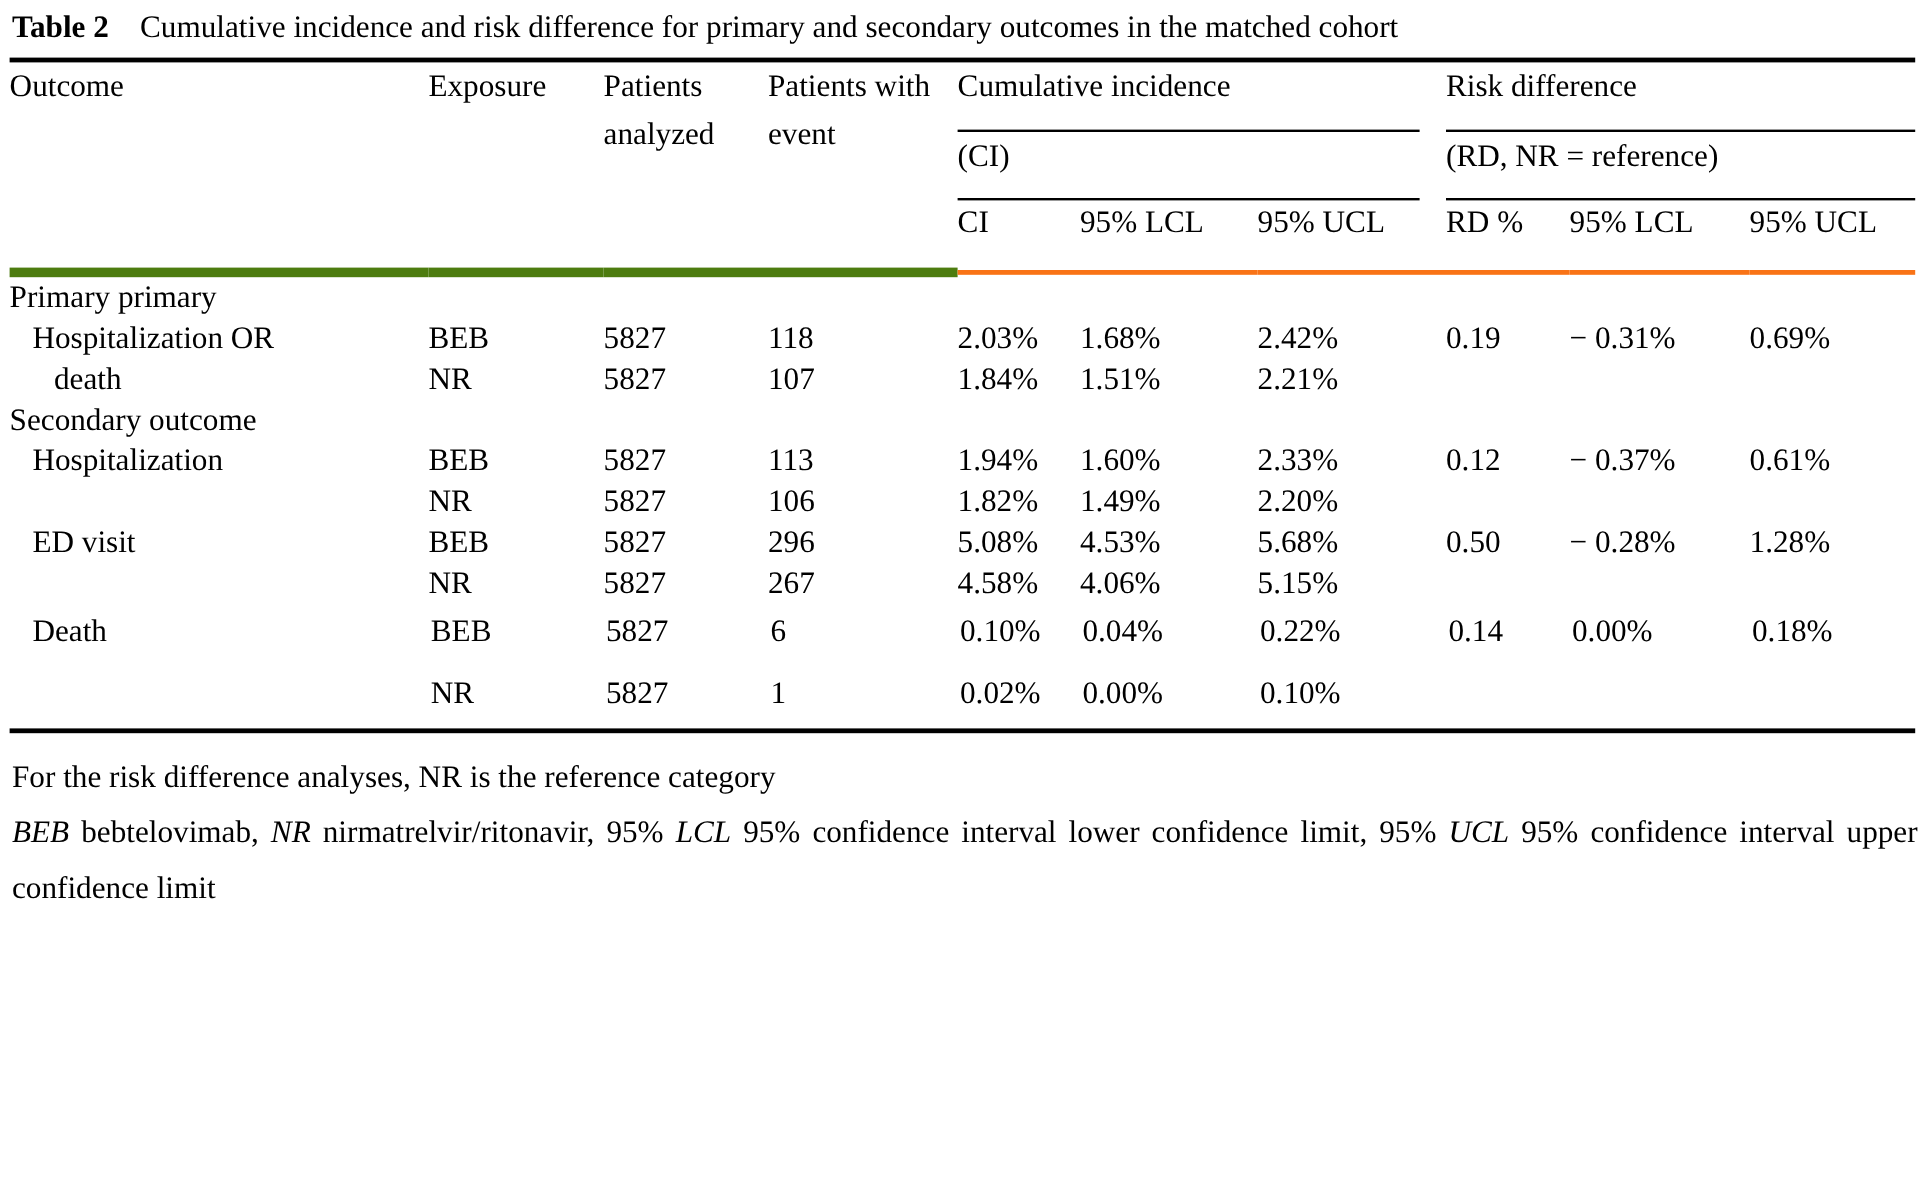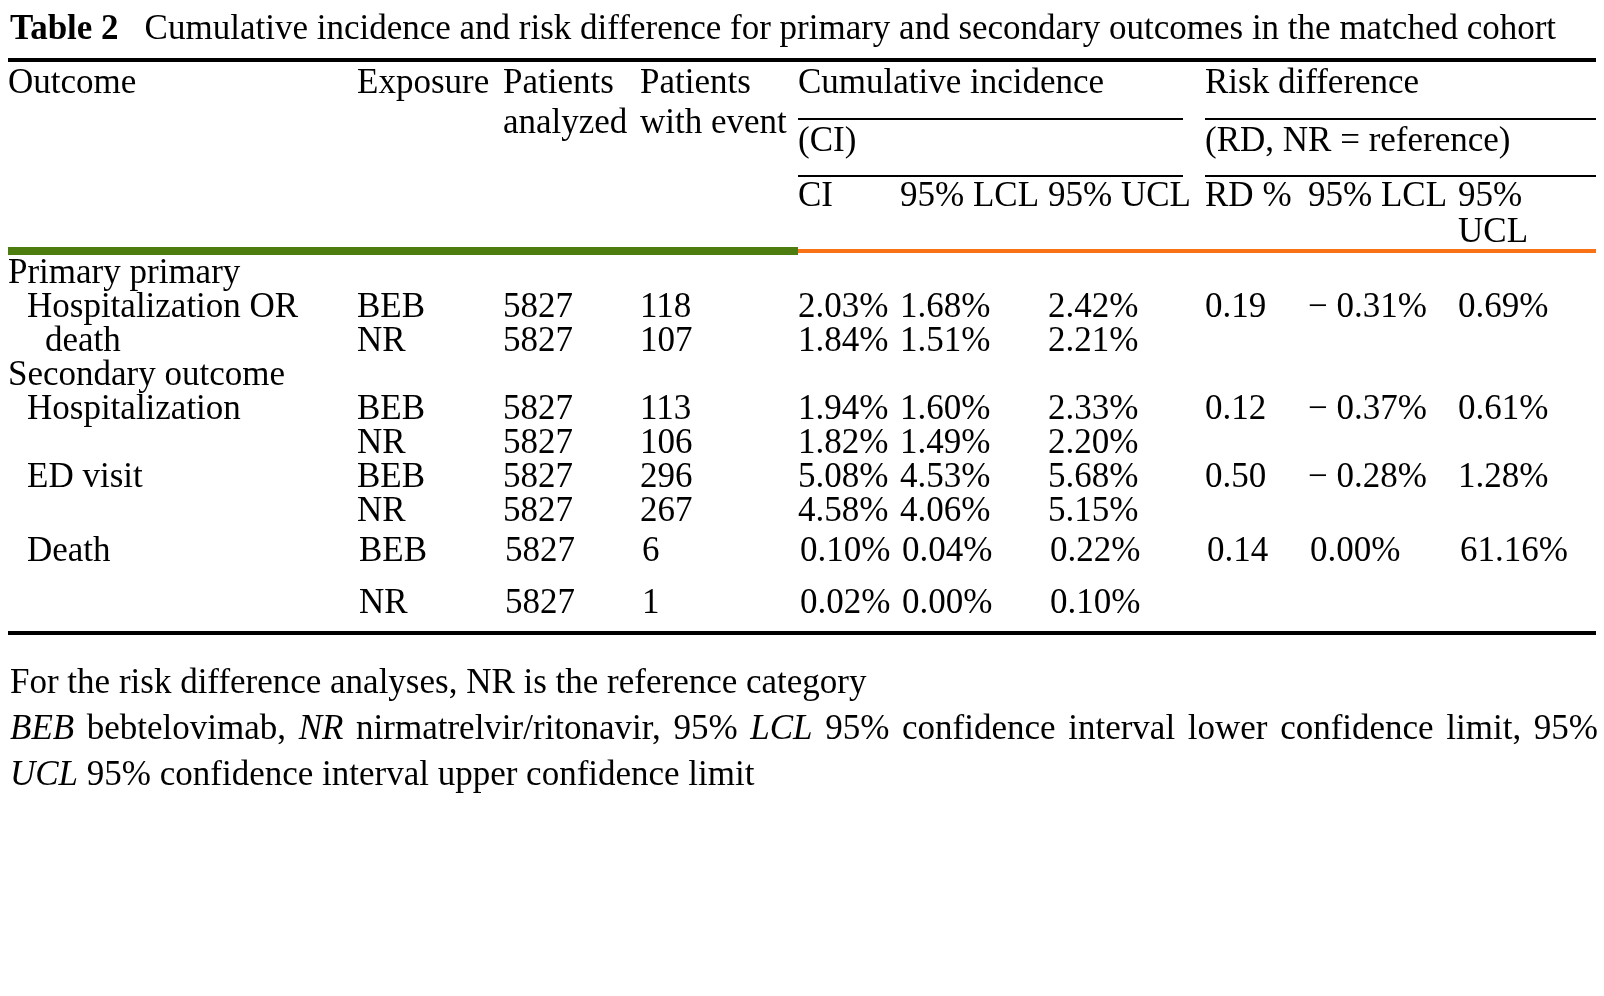--- a/index.html
+++ b/index.html
@@ -9,21 +9,21 @@
     color: #000000;
     font-family: "Liberation Serif", "DejaVu Serif", serif;
   }
   .page {
     width: 1604px;
     height: 996px;
     box-sizing: border-box;
     padding: 8px 8px 0 8px;
     background: #ffffff;
     overflow: hidden;
-    font-size: 35px;
+    font-size: 26px;
     line-height: 1.15;
   }
   
   .caption {
     padding-left: 2px;
     margin-bottom: 10px;
     white-space: nowrap;
   }
   .caption .cap-label {
     font-weight: bold;
@@ -97,21 +97,21 @@
   td.outcome-cell {
     padding: 13px 0 17px 0;
     line-height: 34px;
   }
   tr.pair-tight td.outcome-cell { padding: 6px 0 12px 0; }
   .ind1 { padding-left: 19px; }
   .ind2 { padding-left: 37px; }
   td.rd-mid { vertical-align: middle; padding-top: 0; padding-bottom: 14px; }
   
   .footnotes {
-    margin-top: 24px;
+    margin-top: 14px;
     padding-left: 2px;
   }
   .footnote-line1 {
     line-height: 46px;
   }
   .footnote-para {
     text-align: justify;
     line-height: 46px;
     width: 1588px;
   }
@@ -261,21 +261,21 @@
           <div class="ind1">Death</div>
         </td>
         <td class="cell">BEB</td>
         <td class="cell">5827</td>
         <td class="cell">6</td>
         <td class="cell">0.10%</td>
         <td class="cell">0.04%</td>
         <td class="cell">0.22%</td>
         <td class="cell rd-mid" rowspan="2">0.14</td>
         <td class="cell rd-mid" rowspan="2">0.00%</td>
-        <td class="cell rd-mid" rowspan="2">61.16%</td>
+        <td class="cell rd-mid" rowspan="2">0.18%</td>
       </tr>
       <tr class="pair-tight">
         <td class="cell">NR</td>
         <td class="cell">5827</td>
         <td class="cell">1</td>
         <td class="cell">0.02%</td>
         <td class="cell">0.00%</td>
         <td class="cell">0.10%</td>
       </tr>
     </tbody>

